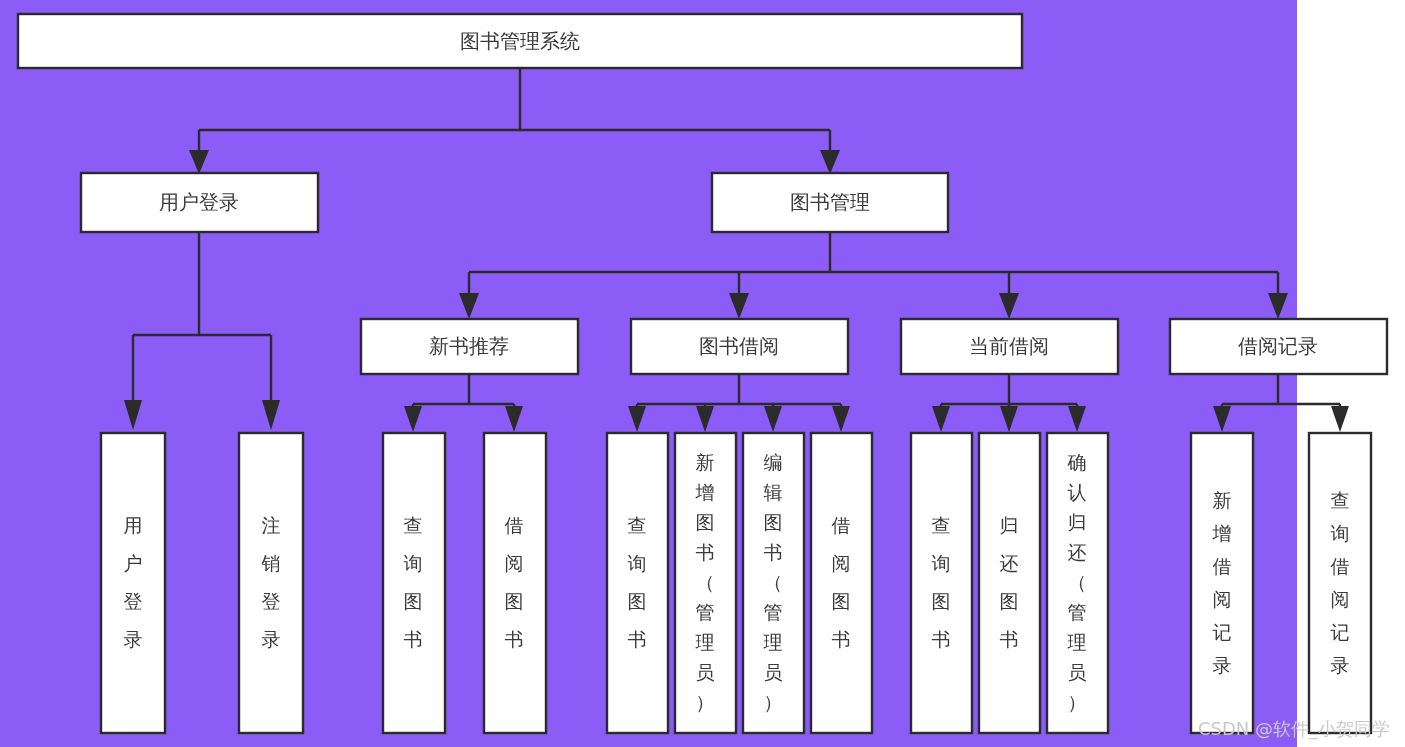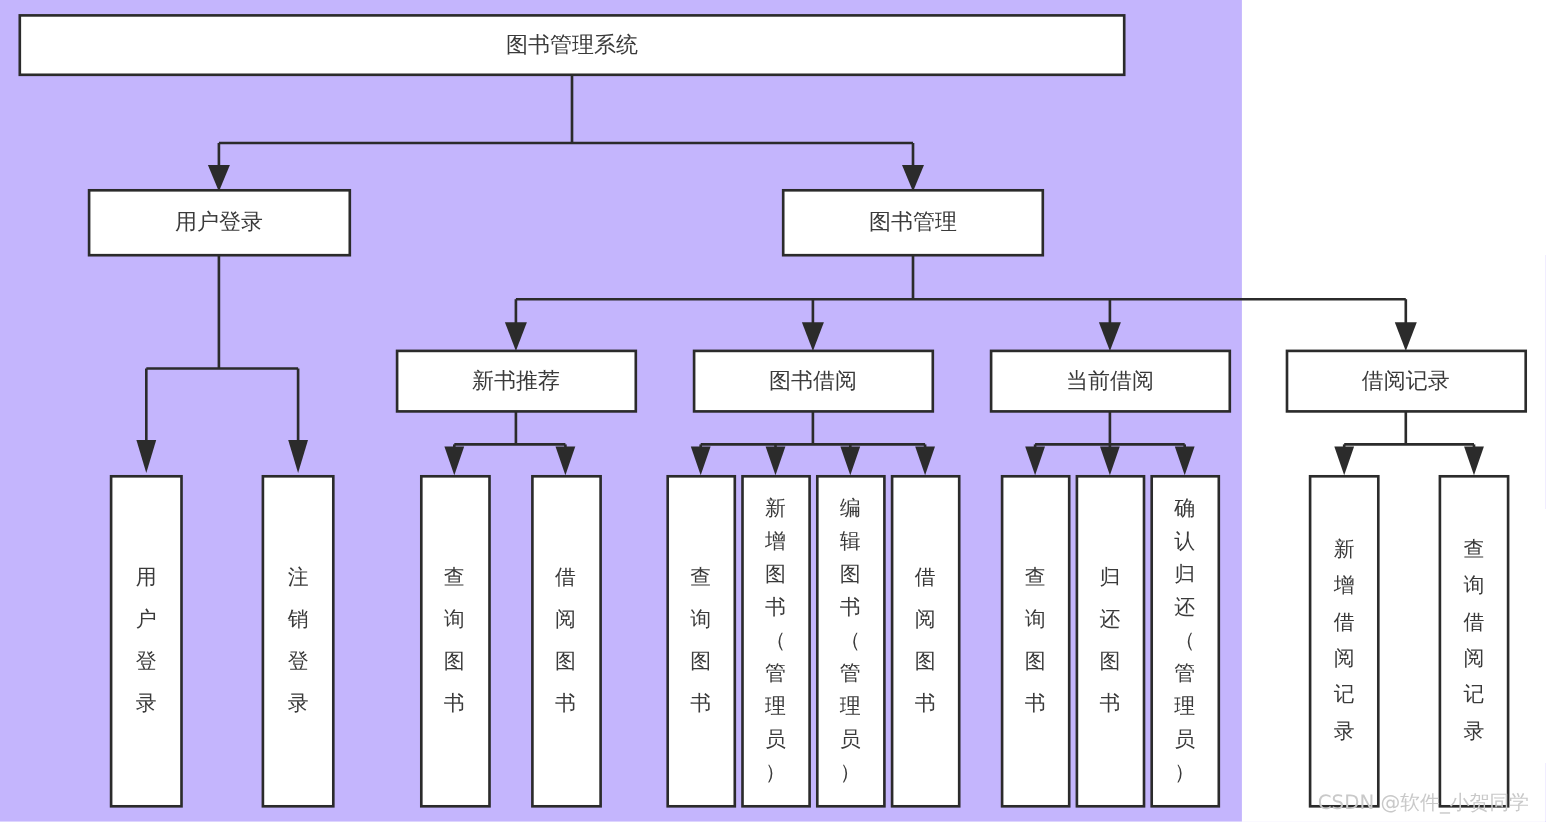--- a/index.html
+++ b/index.html
@@ -8,23 +8,23 @@
     background: #ffffff;
   }
   body {
     width: 1405px;
     height: 747px;
     font-family: "DejaVu Sans", "Liberation Sans", sans-serif;
     overflow: hidden;
   }
   #diagram-root {
     position: relative;
-    width: 1129px;
+    width: 1297px;
     height: 747px;
-    background: #c4b5fd;
+    background: #8b5cf6;
   }
   svg#tree-svg {
     position: absolute;
     left: 0;
     top: 0;
     width: 1405px;
     height: 747px;
     display: block;
   }
   .node-rect {

